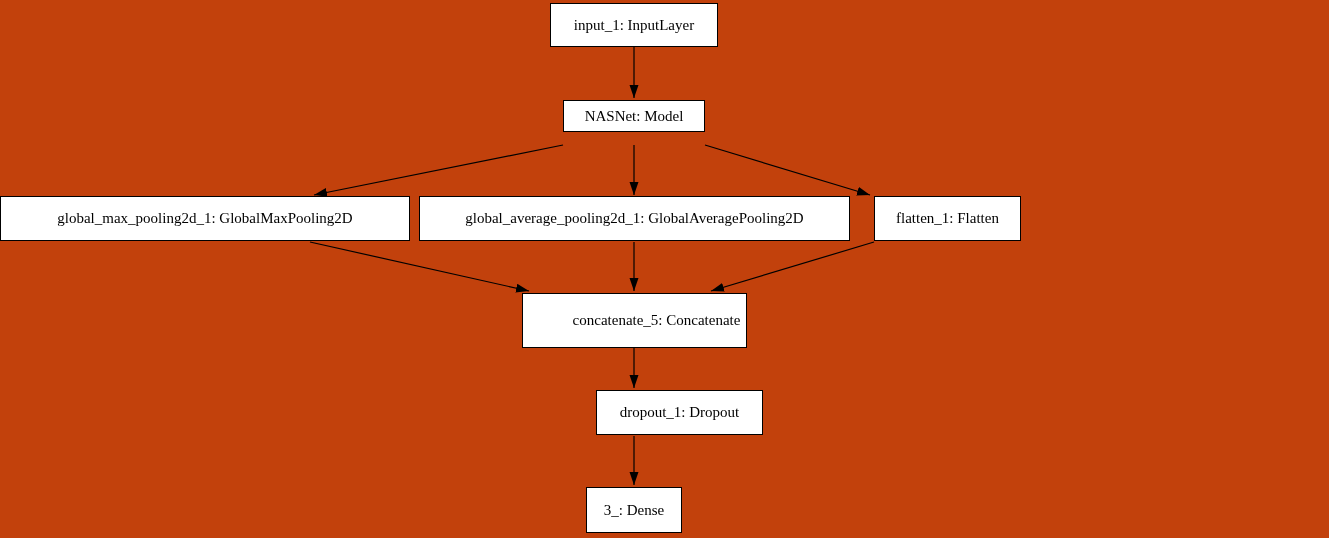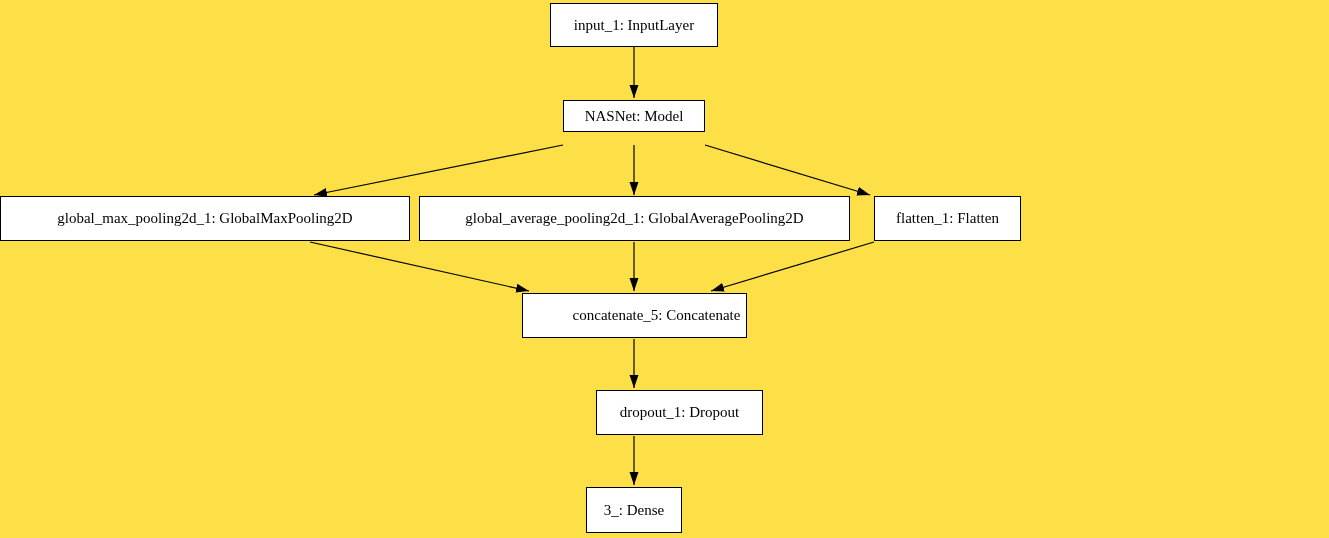--- a/index.html
+++ b/index.html
@@ -4,21 +4,21 @@
 <style>
   html, body {
     margin: 0;
     padding: 0;
     background: #ffffff;
   }
   .canvas {
     position: relative;
     width: 1329px;
     height: 538px;
-    background: #fde047;
+    background: #c2410c;
     font-family: "Liberation Serif", "DejaVu Serif", serif;
     color: #000000;
     overflow: hidden;
   }
   .edge-layer {
     position: absolute;
     left: 0;
     top: 0;
     width: 1329px;
     height: 538px;
@@ -38,21 +38,21 @@
     font-size: 15px;
     white-space: nowrap;
     line-height: 1;
   }
   
   .n-input     { left: 550px; top:   3px; width: 168px; height: 44px; }
   .n-nasnet    { left: 563px; top: 100px; width: 142px; height: 32px; }
   .n-gmp       { left:  0; top: 196px; width: 410px; height: 45px; }
   .n-gap       { left: 419px; top: 196px; width: 431px; height: 45px; font-family: Liberation Serif, serif; }
   .n-flatten   { left: 874px; top: 196px; width: 147px; height: 45px; }
-  .n-concat    { left: 522px; top: 293px; width: 225px; height: 45px; padding-left: 44px; }
+  .n-concat    { left: 522px; top: 293px; width: 225px; height: 55px; padding-left: 44px; }
   .n-dropout   { left: 551px; top: 390px; width: 167px; height: 45px; margin-left: 45px; }
   .n-dense     { left: 586px; top: 487px; width:  96px; height: 46px; }
 </style>
 </head>
 <body>
 
 <div class="canvas">
 
   <svg class="edge-layer" width="1329" height="538" viewBox="0 0 1329 538" xmlns="http://www.w3.org/2000/svg">
     <defs>

